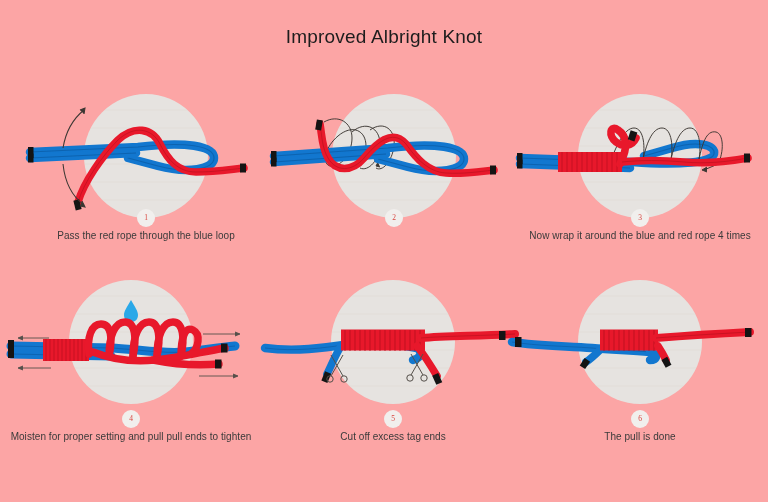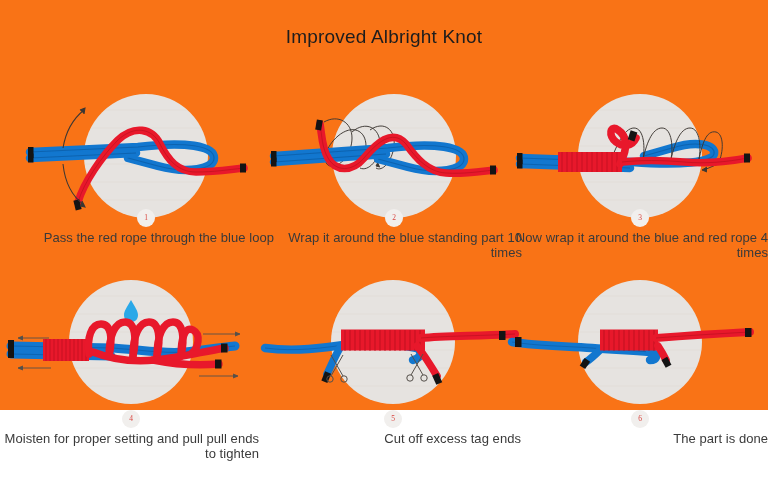--- a/index.html
+++ b/index.html
@@ -11,22 +11,22 @@
     width: 768px;
     height: 502px;
     position: relative;
     overflow: hidden;
     font-family: "Liberation Sans", sans-serif;
     -webkit-font-smoothing: antialiased;
   }
   #page {
     position: relative;
     width: 768px;
-    height: 410px;
-    background: #f97316;
+    height: 502px;
+    background: #fca5a5;
   }
   .page-title {
     position: absolute;
     left: 0;
     top: 26px;
     width: 768px;
     text-align: center;
     font-size: 19px;
     color: #1d1d1d;
     font-weight: 400;
@@ -55,22 +55,22 @@
     color: #d8453f;
     font-size: 7.5px;
     line-height: 18px;
     text-align: center;
     font-family: "Liberation Serif", serif;
   }
   .step-caption {
     position: absolute;
     left: 0;
     width: 256px;
-    text-align: right;
-    font-size: 13px;
+    text-align: center;
+    font-size: 10px;
     color: #3a3a3a;
     letter-spacing: 0.05px;
   }
   
   .row1 .step-badge { top: 119px; }
   .row1 .step-caption { top: 140px; }
   
   .row2 .step-badge { top: 130px; }
   .row2 .step-caption { top: 151px; }
 
@@ -165,21 +165,20 @@
         </g>
         <g>
           <path d="M54,34 C56,46 56,58 62,68 C70,82 86,82 98,68 C110,54 126,38 140,54 C150,68 162,82 180,83 C198,84 210,82 228,80" fill="none" stroke="#e8182b" stroke-width="7.6" stroke-linecap="round"></path>
           <path d="M54,34 C56,46 56,58 62,68 C70,82 86,82 98,68 C110,54 126,38 140,54 C150,68 162,82 180,83 C198,84 210,82 228,80" fill="none" stroke="#b50f1d" stroke-width="1" opacity=".6"></path>
           <rect x="50" y="30" width="6" height="10" fill="#141414" transform="rotate(10 53 35)"></rect>
           <rect x="224" y="75.5" width="6" height="9" fill="#141414"></rect>
         </g>
       </svg>
     </div>
     <div class="step-badge">2</div>
-    <div class="step-caption">Wrap it around the blue standing part 10 times</div>
   </div>
 
   <div class="step row1" style="left:512px; top:90px;">
     <div class="stage">
       <svg width="256" height="150" viewBox="0 0 256 150">
         <defs>
             <clipPath id="c3">
               <circle cx="128" cy="66" r="62"></circle>
             </clipPath>
           </defs>
@@ -426,16 +425,16 @@
         <g>
           <path d="M144,58 C170,56 200,54 238,52" fill="none" stroke="#e8182b" stroke-width="8" stroke-linecap="round"></path>
           <path d="M144,58 C170,56 200,54 238,52" fill="none" stroke="#b50f1d" stroke-width="1" opacity=".6"></path>
           <path d="M146,66 C150,72 152,76 154,80" fill="none" stroke="#e8182b" stroke-width="7.6" stroke-linecap="round"></path>
           <rect x="233" y="48" width="6.5" height="9" fill="#141414"></rect>
           <rect x="151" y="78" width="6.5" height="9" fill="#141414" transform="rotate(-28 154 82)"></rect>
         </g>
       </svg>
     </div>
     <div class="step-badge">6</div>
-    <div class="step-caption">The part is done</div>
+    <div class="step-caption">The pull is done</div>
   </div>
 
 </div>
 
 </body></html>

